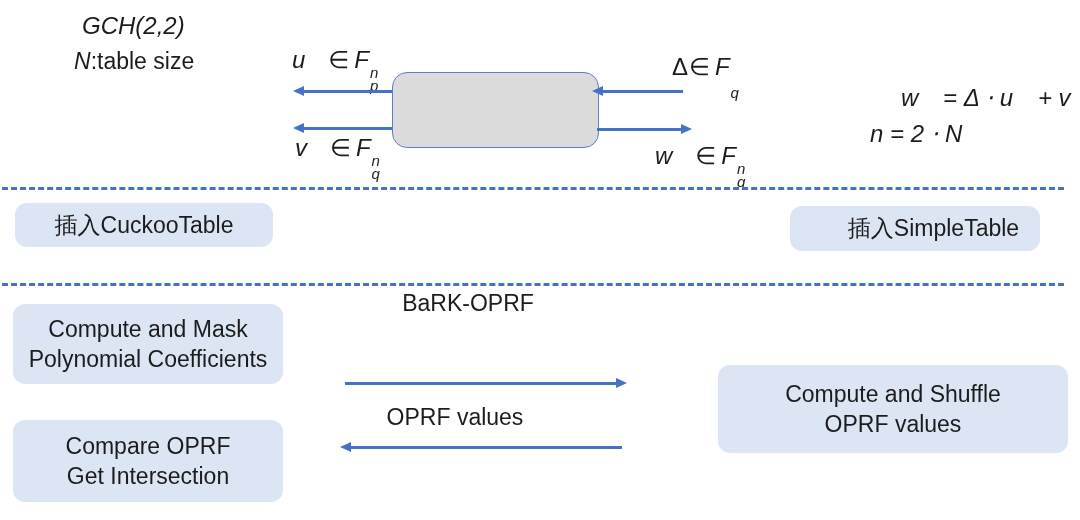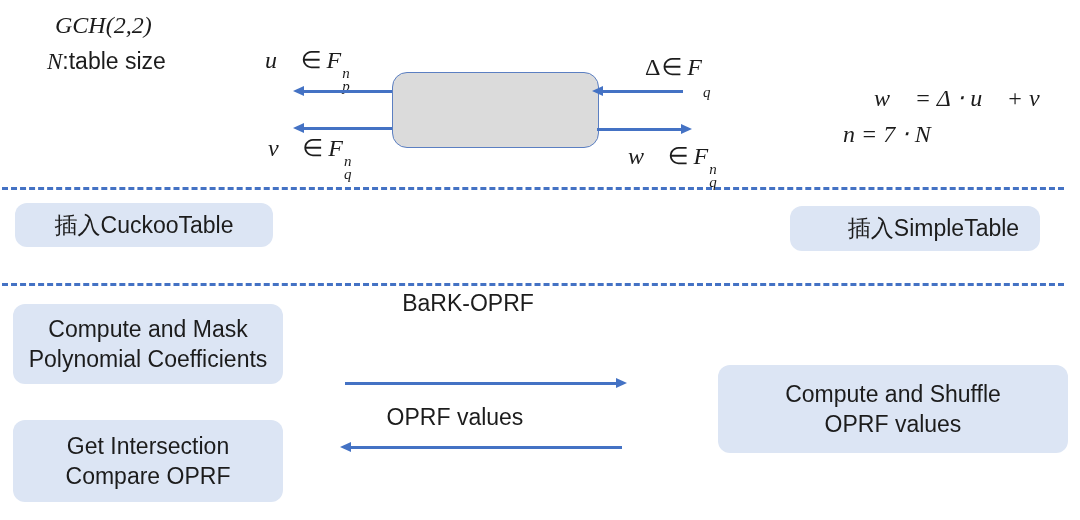--- a/index.html
+++ b/index.html
@@ -16,24 +16,25 @@
     height: 520px;
     background: #ffffff;
     font-family: "Liberation Sans", sans-serif;
     color: var(--text-color);
     overflow: hidden;
   }
   .abs { position: absolute; }
 
   
   .math {
-    font-family: Liberation Serif, serif;
+    font-family: Liberation Sans, sans-serif;
     font-style: italic;
     font-size: 24px;
     white-space: nowrap;
+    margin-left: 27px;
   }
   .math .mrel { font-style: normal; margin: 0 5px; }
   .math .upright { font-style: normal; }
   .supsub {
     display: inline-flex;
     flex-direction: column;
     align-items: flex-start;
     vertical-align: -10px;
     font-size: 15px;
     line-height: 1;
@@ -121,21 +122,21 @@
   </div>
 
   <div class="abs corebox" style="left:392px; top:72px; width:205px; height:74px;"></div>
 
   <div class="arrow head-left" style="left:303px; top:90px;  width:89px;"></div>
   <div class="arrow head-left" style="left:303px; top:127px; width:89px;"></div>
   <div class="arrow head-left" style="left:602px; top:90px;  width:81px;"></div>
   <div class="arrow head-right" style="left:597px; top:128px; width:85px;"></div>
 
   <div class="abs math" style="left:874px; top:84px;">w⃗ = Δ ⋅ u⃗ + v⃗</div>
-  <div class="abs math" style="left:843px; top:120px;">n = 7 ⋅ N</div>
+  <div class="abs math" style="left:843px; top:120px;">n = 2 ⋅ N</div>
 
   <div class="dashline" style="top:187px;"></div>
 
   <div class="abs softbox bluebox" style="left:15px; top:203px; width:258px; height:44px;">
     <span>插入CuckooTable</span>
   </div>
   <div class="abs softbox bluebox" style="left:790px; top:206px; width:213px; height:45px;padding-left:37px;">
     <span>插入SimpleTable</span>
   </div>
 
@@ -147,22 +148,22 @@
     <span>Compute and Mask</span>
     <span>Polynomial Coefficients</span>
   </div>
 
   <div class="arrow head-right" style="left:345px; top:382px; width:272px;"></div>
 
   <div class="abs plain-label center-label" style="left:355px; top:404px; width:200px;">OPRF values</div>
   <div class="arrow head-left" style="left:350px; top:446px; width:272px;"></div>
 
   <div class="abs softbox bluebox" style="left:13px; top:420px; width:270px; height:82px;">
+    <span>Compare OPRF</span>
     <span>Get Intersection</span>
-    <span>Compare OPRF</span>
   </div>
 
   <div class="abs softbox bluebox" style="left:718px; top:365px; width:350px; height:88px;">
     <span>Compute and Shuffle</span>
     <span>OPRF values</span>
   </div>
 
 </div>
 
 </body></html>

